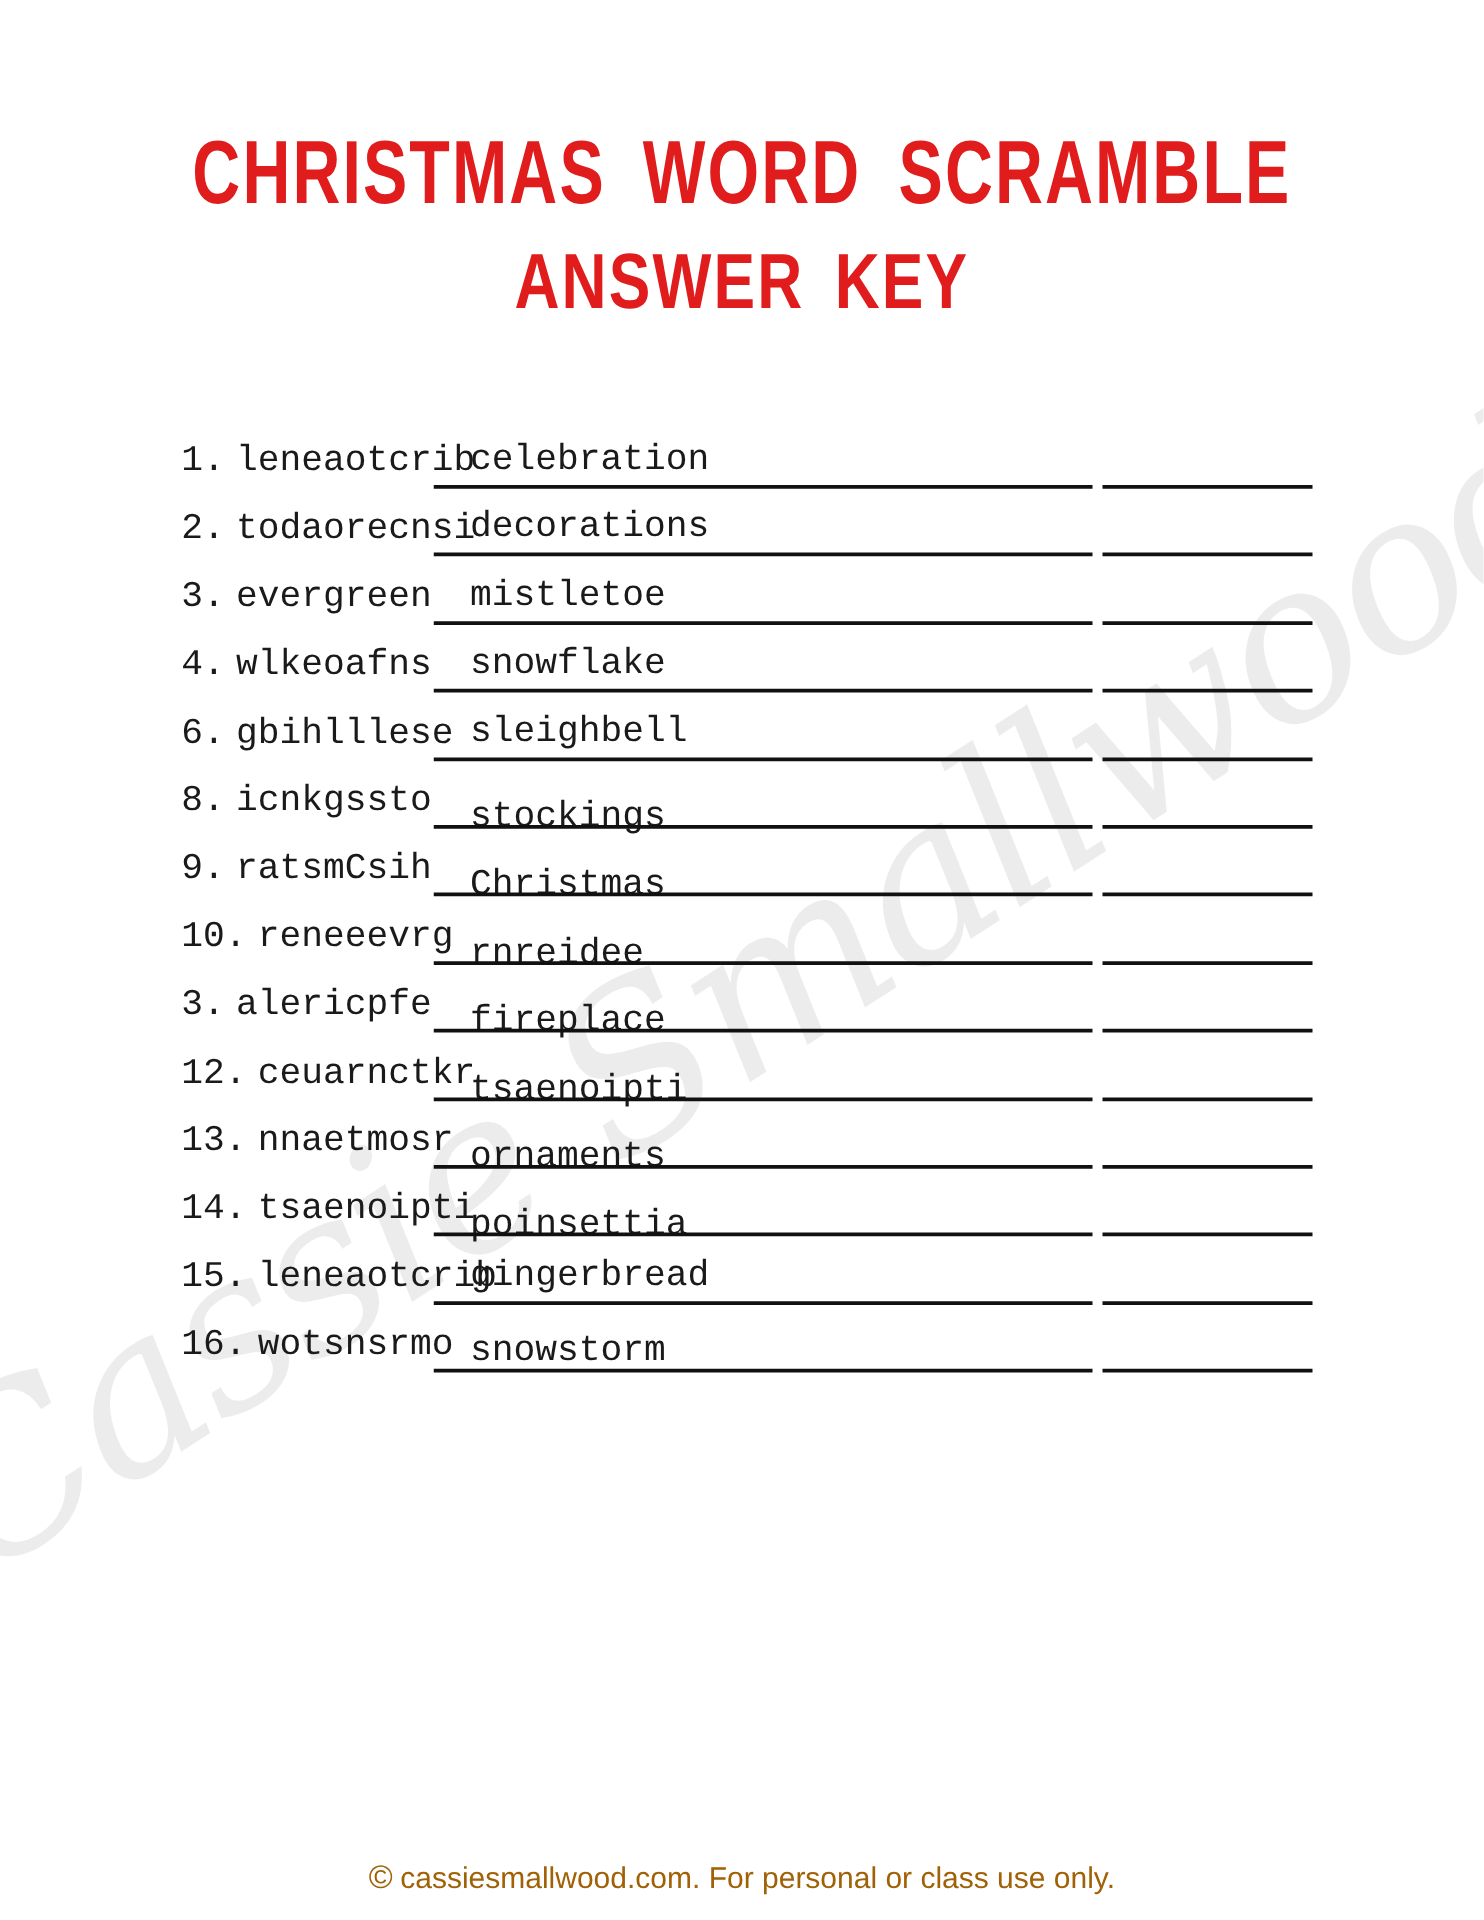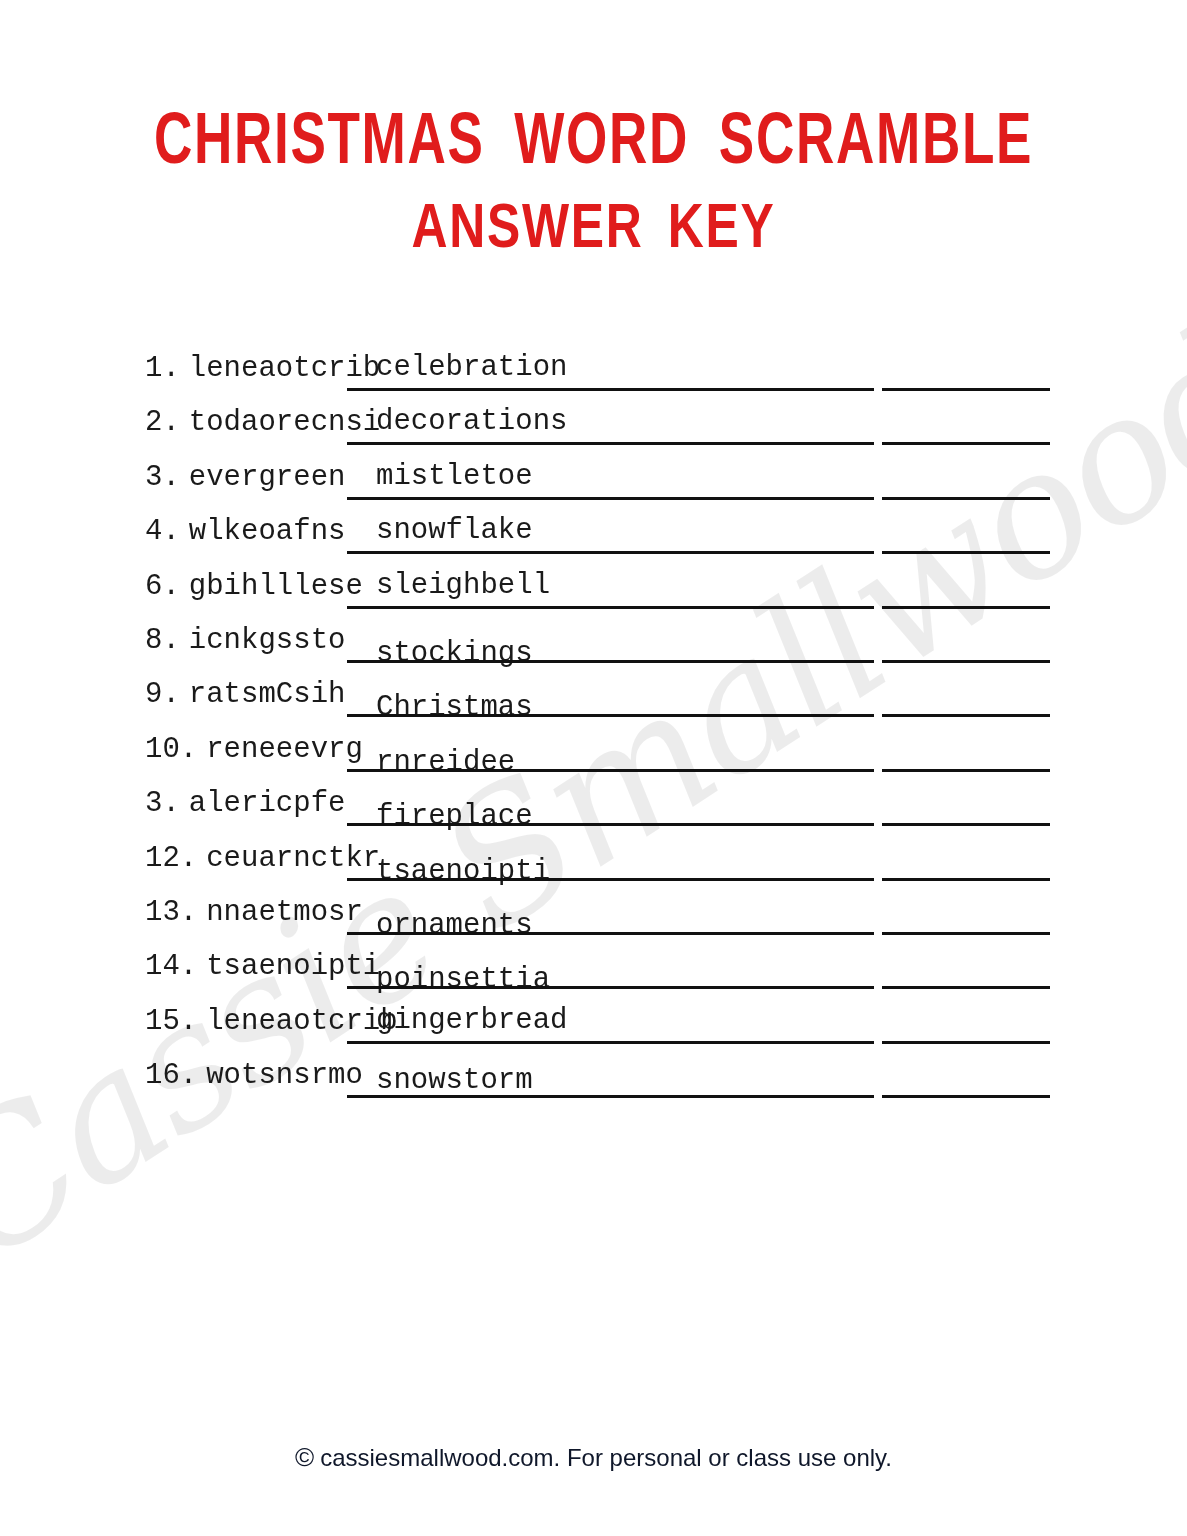--- a/index.html
+++ b/index.html
@@ -99,26 +99,26 @@
     position:absolute;
     top:44px;
     height:0;
     border-bottom:3px solid var(--line-black);
   }
   .line.long{ left:202px; width:527px; }
   .line.short{ left:737px; width:168px; }
   
   .footer{
     position:absolute;
-    top:1442px;
+    top:1486px;
     left:0;
     width:100%;
     text-align:center;
     font-size:24px;
-    color:#0f172a;
+    color:#a16207;
     z-index:1;
   }
   .footer .c-symbol{
     font-size:26px;
     margin-right:6px;
     font-weight:400;
   }
 </style>
 </head>
 <body>

